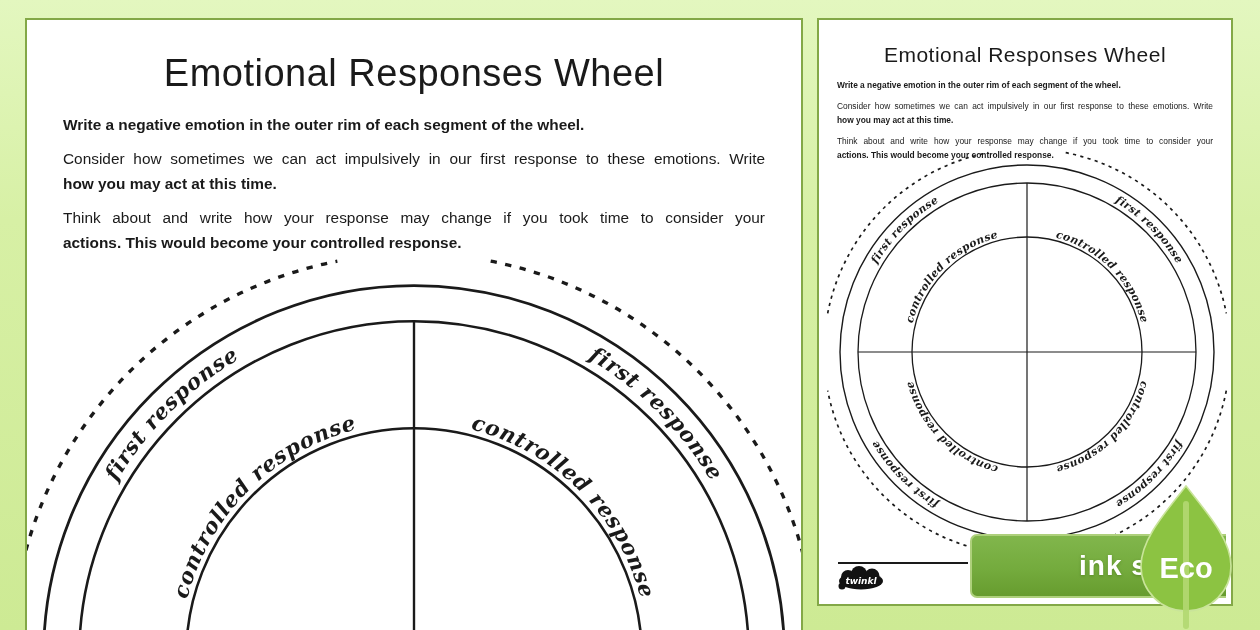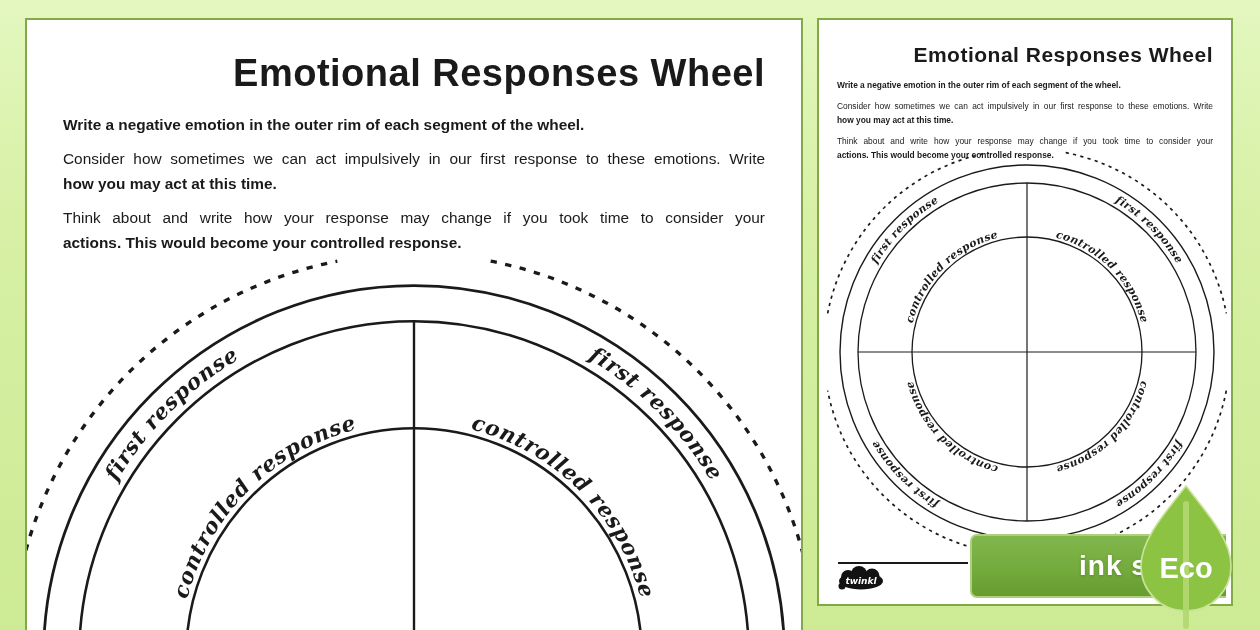--- a/index.html
+++ b/index.html
@@ -13,21 +13,21 @@
   .page {
     position: absolute;
     background: #ffffff;
     border: 2px solid #83a847;
     box-sizing: border-box;
     overflow: hidden;
   }
   .page-left  { left: 25px;  top: 18px; width: 778px; height: 672px; padding: 26px 36px 0 36px; z-index: 1; }
   .page-right { left: 817px; top: 18px; width: 416px; height: 588px; padding: 20px 18px 0 18px; z-index: 1; }
 
-  .doc-title { font-weight: bold; text-align: right; letter-spacing: 0.5px; }
+  .doc-title { font-weight: normal; text-align: center; letter-spacing: 0.5px; }
   .page-left  .doc-title { font-size: 38px; line-height: 46px; margin: 4px 0 16px 0; }
   .page-right .doc-title { font-size: 21px; line-height: 26px; margin: 2px 0 10px 0; }
 
   .para { }
   .page-left  .para { font-size: 15.4px; line-height: 25px; margin-bottom: 9px; }
   .page-right .para { font-size: 8.4px;  line-height: 14.6px; margin-bottom: 6px; }
   .ln { text-align: justify; text-align-last: justify; overflow: hidden; }
   .ln.last { text-align: justify; text-align-last: left; font-weight: bold; }
 
   .wheel-svg { position: absolute; }

